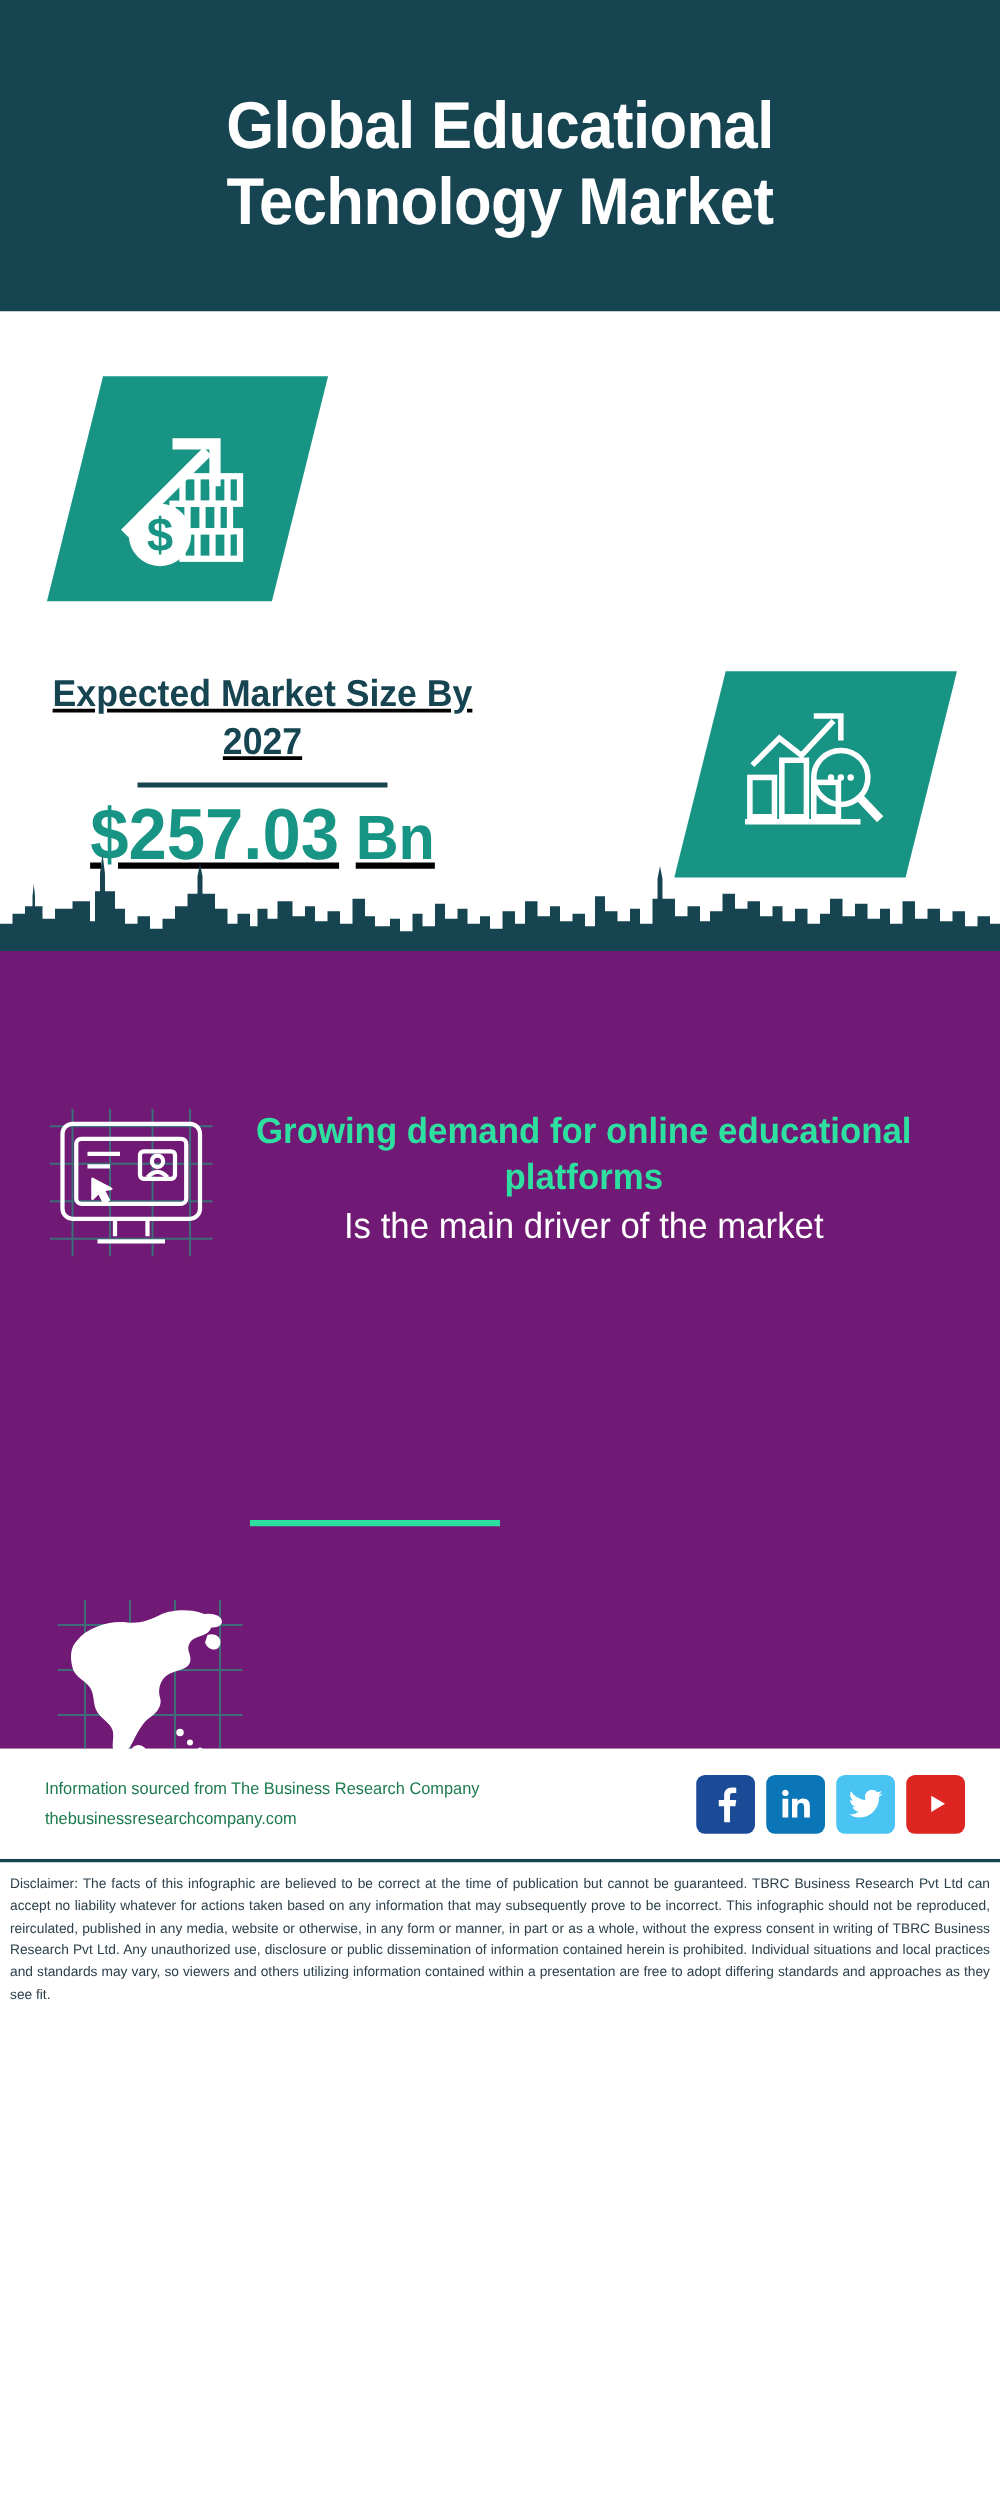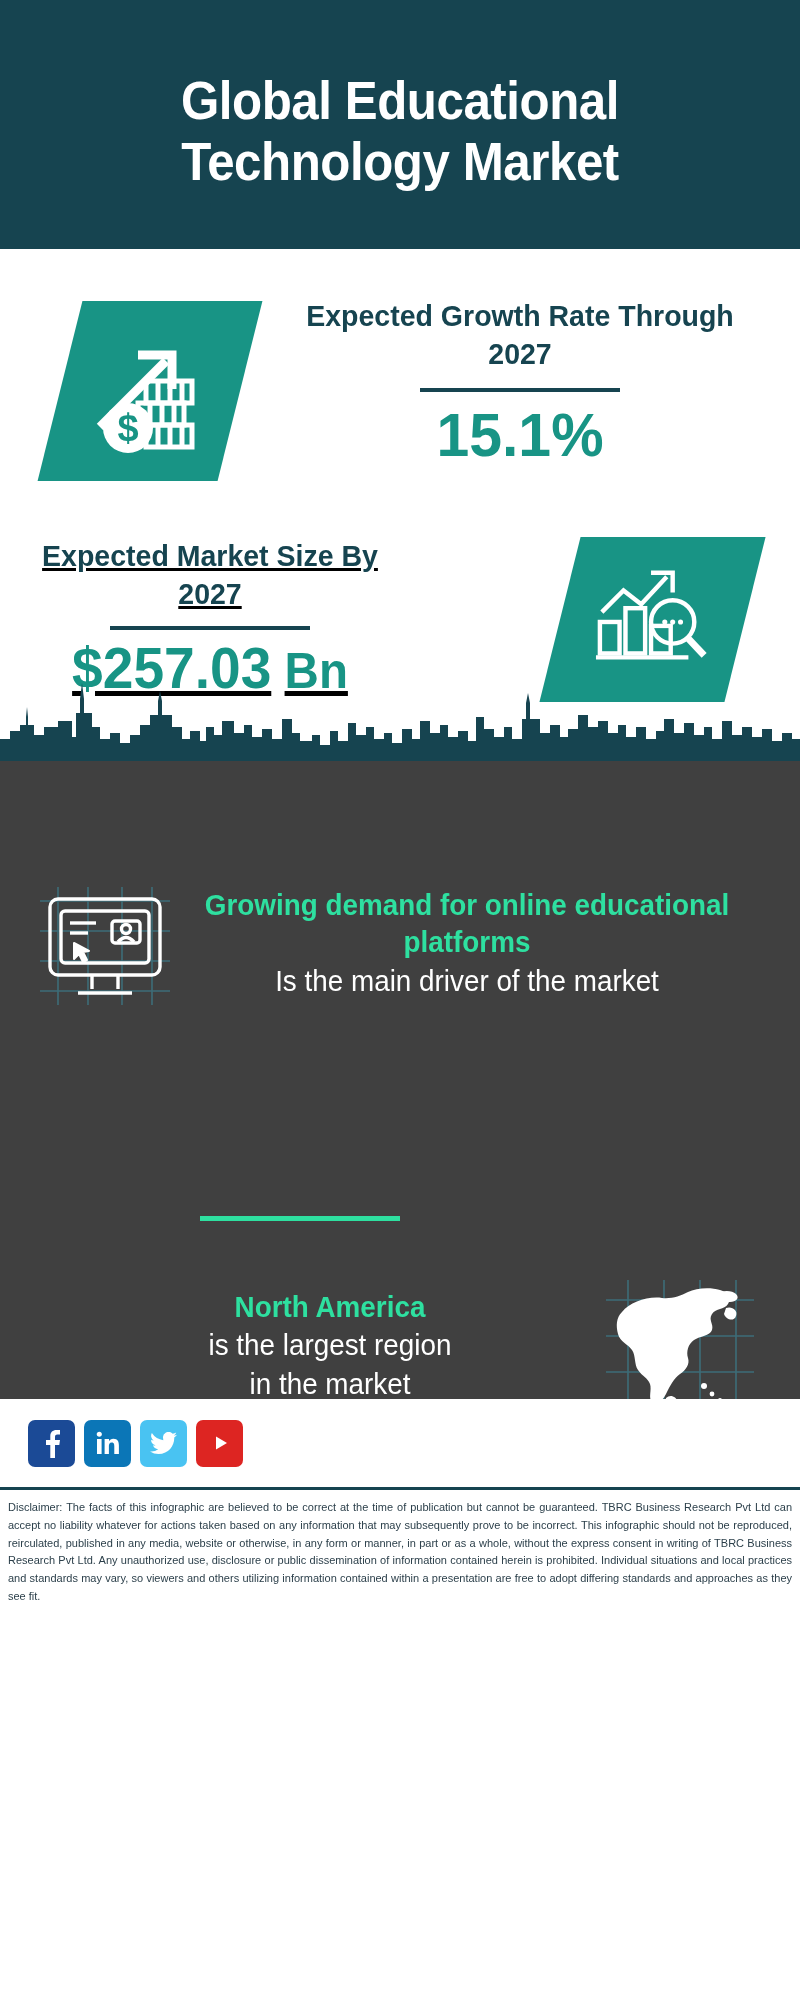--- a/index.html
+++ b/index.html
@@ -71,21 +71,21 @@
     position:absolute; left:20px; top:28px; width:380px; text-align:center;text-decoration:underline;
   }
   .rule-dark2 { width:200px; height:4px; background:#164450; margin:14px auto 8px auto; }
   .stat-value2 {
     color:#189485; font-weight:bold; font-size:58px; line-height:1.05;
     transform:scaleX(0.95); white-space:nowrap;
   }
   .bn { font-size:50px; margin-left:14px; }
 
   
-  .darkwrap { position:relative; background:#404040; height:640px; margin-top:0; }
+  .darkwrap { position:relative; background:#701a75; height:640px; margin-top:0; }
   .skyline { position:absolute; top:-82px; left:0; width:800px; height:84px; }
 
   .driver {
     position:absolute; left:0; top:120px; width:800px;
     display:flex; align-items:center; gap:6px; padding:0 30px;
   }
   .driver-icon { width:150px; flex:0 0 150px; height:130px; }
   .driver-text { flex:1; text-align:center; padding-right:22px; }
   .hl { color:#2ee0a0; font-weight:bold; font-size:29px; line-height:1.3; transform:scaleX(0.96); display:block; }
   .sub { color:#ffffff; font-size:29px; line-height:1.35; transform:scaleX(0.96); display:block; }
@@ -151,25 +151,20 @@
             <rect x="58" y="96" width="46" height="22"></rect>
             <line x1="70" y1="96" x2="70" y2="118"></line>
             <line x1="82" y1="96" x2="82" y2="118"></line>
             <line x1="94" y1="96" x2="94" y2="118"></line>
           </g>
           <circle cx="40" cy="99" r="25" fill="#fff"></circle>
           <text x="40" y="112" font-size="38" font-weight="bold" fill="#189485" text-anchor="middle" font-family="Liberation Sans, sans-serif">$</text>
         </svg>
       </div>
     </div>
-    <div class="stat1-text">
-      <div class="stat-label">Expected Growth Rate Through 2027</div>
-      <div class="rule-dark"></div>
-      <div class="stat-value">15.1%</div>
-    </div>
   </div>
 
   <div class="stat2">
     <div class="stat2-text">
       <div class="stat-label">Expected Market Size By 2027</div>
       <div class="rule-dark2"></div>
       <div class="stat-value2">
         <span>$257.03</span><span class="bn">Bn</span>
       </div>
     </div>
@@ -226,25 +221,20 @@
       </div>
       <div class="driver-text">
         <span class="hl">Growing demand for online educational platforms</span>
         <span class="sub">Is the main driver of the market</span>
       </div>
     </div>
 
     <div class="mint-rule"></div>
 
     <div class="region">
-      <div class="region-text">
-        <span class="hl">North America</span>
-        <span class="sub">is the largest region</span>
-        <span class="sub">in the market</span>
-      </div>
       <div class="region-icon">
         <svg width="160" height="145" viewBox="0 0 160 145" fill="none">
           <g stroke="#3d6d78" stroke-width="1.6">
             <line x1="6" y1="26" x2="154" y2="26"></line>
             <line x1="6" y1="62" x2="154" y2="62"></line>
             <line x1="6" y1="98" x2="154" y2="98"></line>
             <line x1="6" y1="134" x2="154" y2="134"></line>
             <line x1="28" y1="6" x2="28" y2="142"></line>
             <line x1="64" y1="6" x2="64" y2="142"></line>
             <line x1="100" y1="6" x2="100" y2="142"></line>
@@ -258,20 +248,24 @@
             <circle cx="104" cy="112" r="3"></circle>
             <circle cx="112" cy="120" r="2.4"></circle>
             <circle cx="120" cy="126" r="2"></circle>
           </g>
         </svg>
       </div>
     </div>
   </div>
 
   <div class="sourcebar">
+    <div class="src-text">
+      <span class="src-line">Information sourced from The Business Research Company</span>
+      <span class="src-line">thebusinessresearchcompany.com</span>
+    </div>
     <div class="socials">
       <div class="sq fb">
         <svg width="26" height="30" viewBox="0 0 26 30">
             <path fill="#fff" d="M16 30V17h4.3l.7-5H16V8.9c0-1.4.4-2.4 2.5-2.4H21V2.1C20.6 2 19.1 1.9 17.4 1.9c-3.6 0-6.1 2.2-6.1 6.3V12H7v5h4.3v13H16z"></path>
           </svg>
       </div>
       <div class="sq li">
         <svg width="26" height="26" viewBox="0 0 26 26">
             <path fill="#fff" d="M2 9h4.6v15H2V9zm2.3-7.2c1.5 0 2.6 1.1 2.6 2.5S5.8 6.8 4.3 6.8 1.7 5.7 1.7 4.3 2.8 1.8 4.3 1.8zM9.6 9h4.4v2h.1c.6-1.1 2.1-2.3 4.3-2.3 4.6 0 5.5 3 5.5 6.9V24h-4.6v-7.5c0-1.8 0-4.1-2.5-4.1s-2.9 1.9-2.9 3.9V24H9.6V9z"></path>
           </svg>

